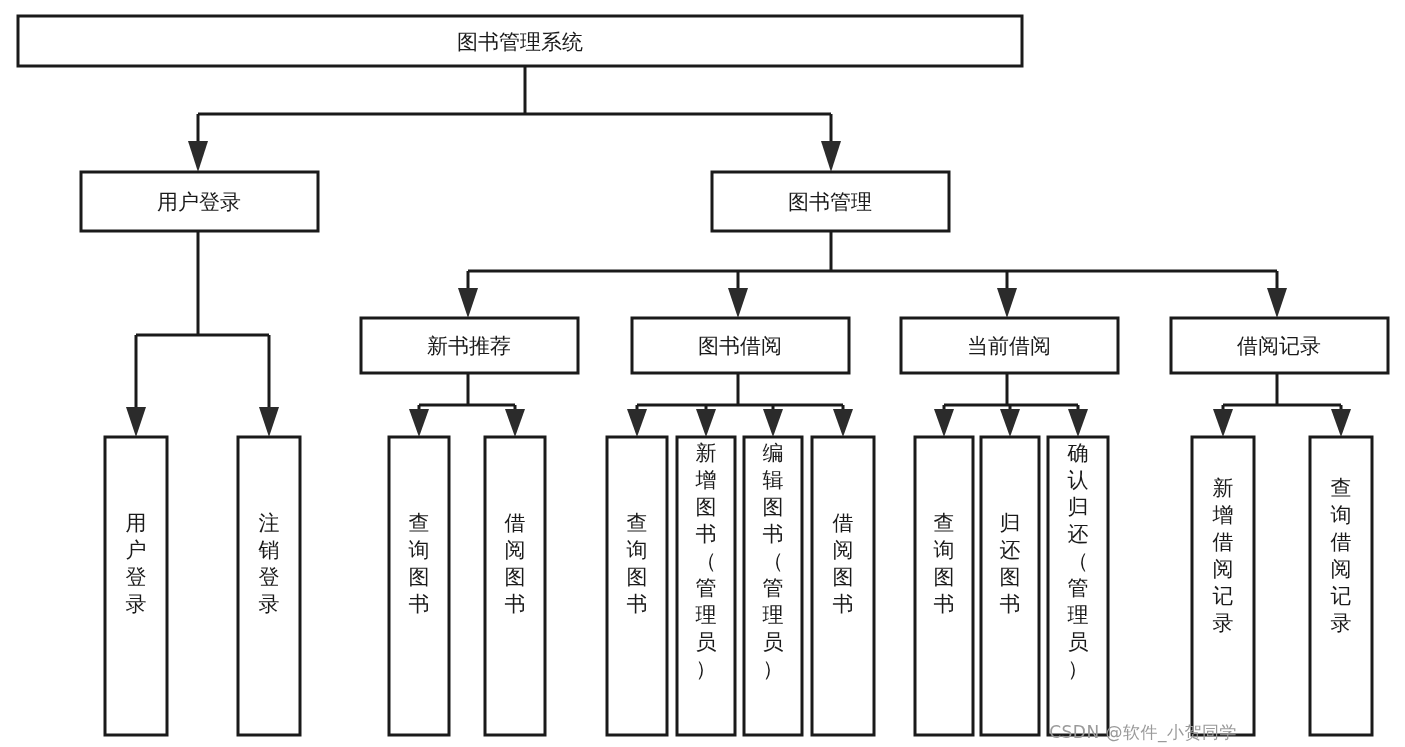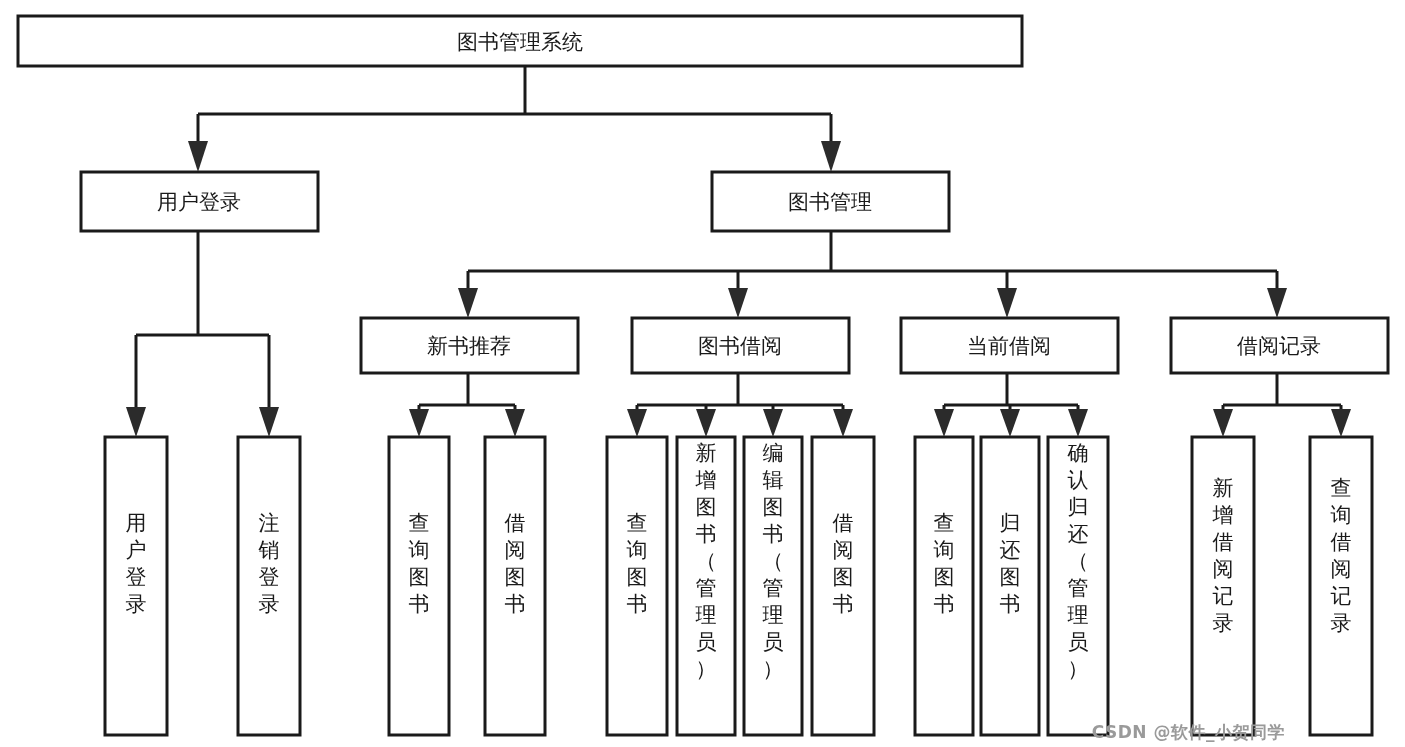--- a/index.html
+++ b/index.html
@@ -12,21 +12,20 @@
     width: 1405px;
     height: 747px;
     font-family: "DejaVu Sans", "Liberation Sans", sans-serif;
     overflow: hidden;
   }
   #diagram-root {
     position: relative;
     width: 1245px;
     height: 747px;
     background: #ffffff;
-    padding-left: 48px;
   }
   svg#diagram-svg {
     position: absolute;
     top: 0;
     left: 0;
     width: 1405px;
     height: 747px;
     display: block;
   }
   .node-rect {
@@ -60,21 +59,20 @@
   .watermark {
     position: absolute;
     right: 8px;
     bottom: 3px;
     font-family: "DejaVu Sans", "Liberation Sans", sans-serif;
     font-size: 17px;
     color: #9a9a9a;
     letter-spacing: 0.5px;
     white-space: nowrap;
     user-select: none;
-    font-weight: bold;
   }
 </style>
 </head>
 <body>
 
 <div id="diagram-root">
 
   <svg id="diagram-svg" viewBox="0 0 1405 747" xmlns="http://www.w3.org/2000/svg">
 
     <g>

